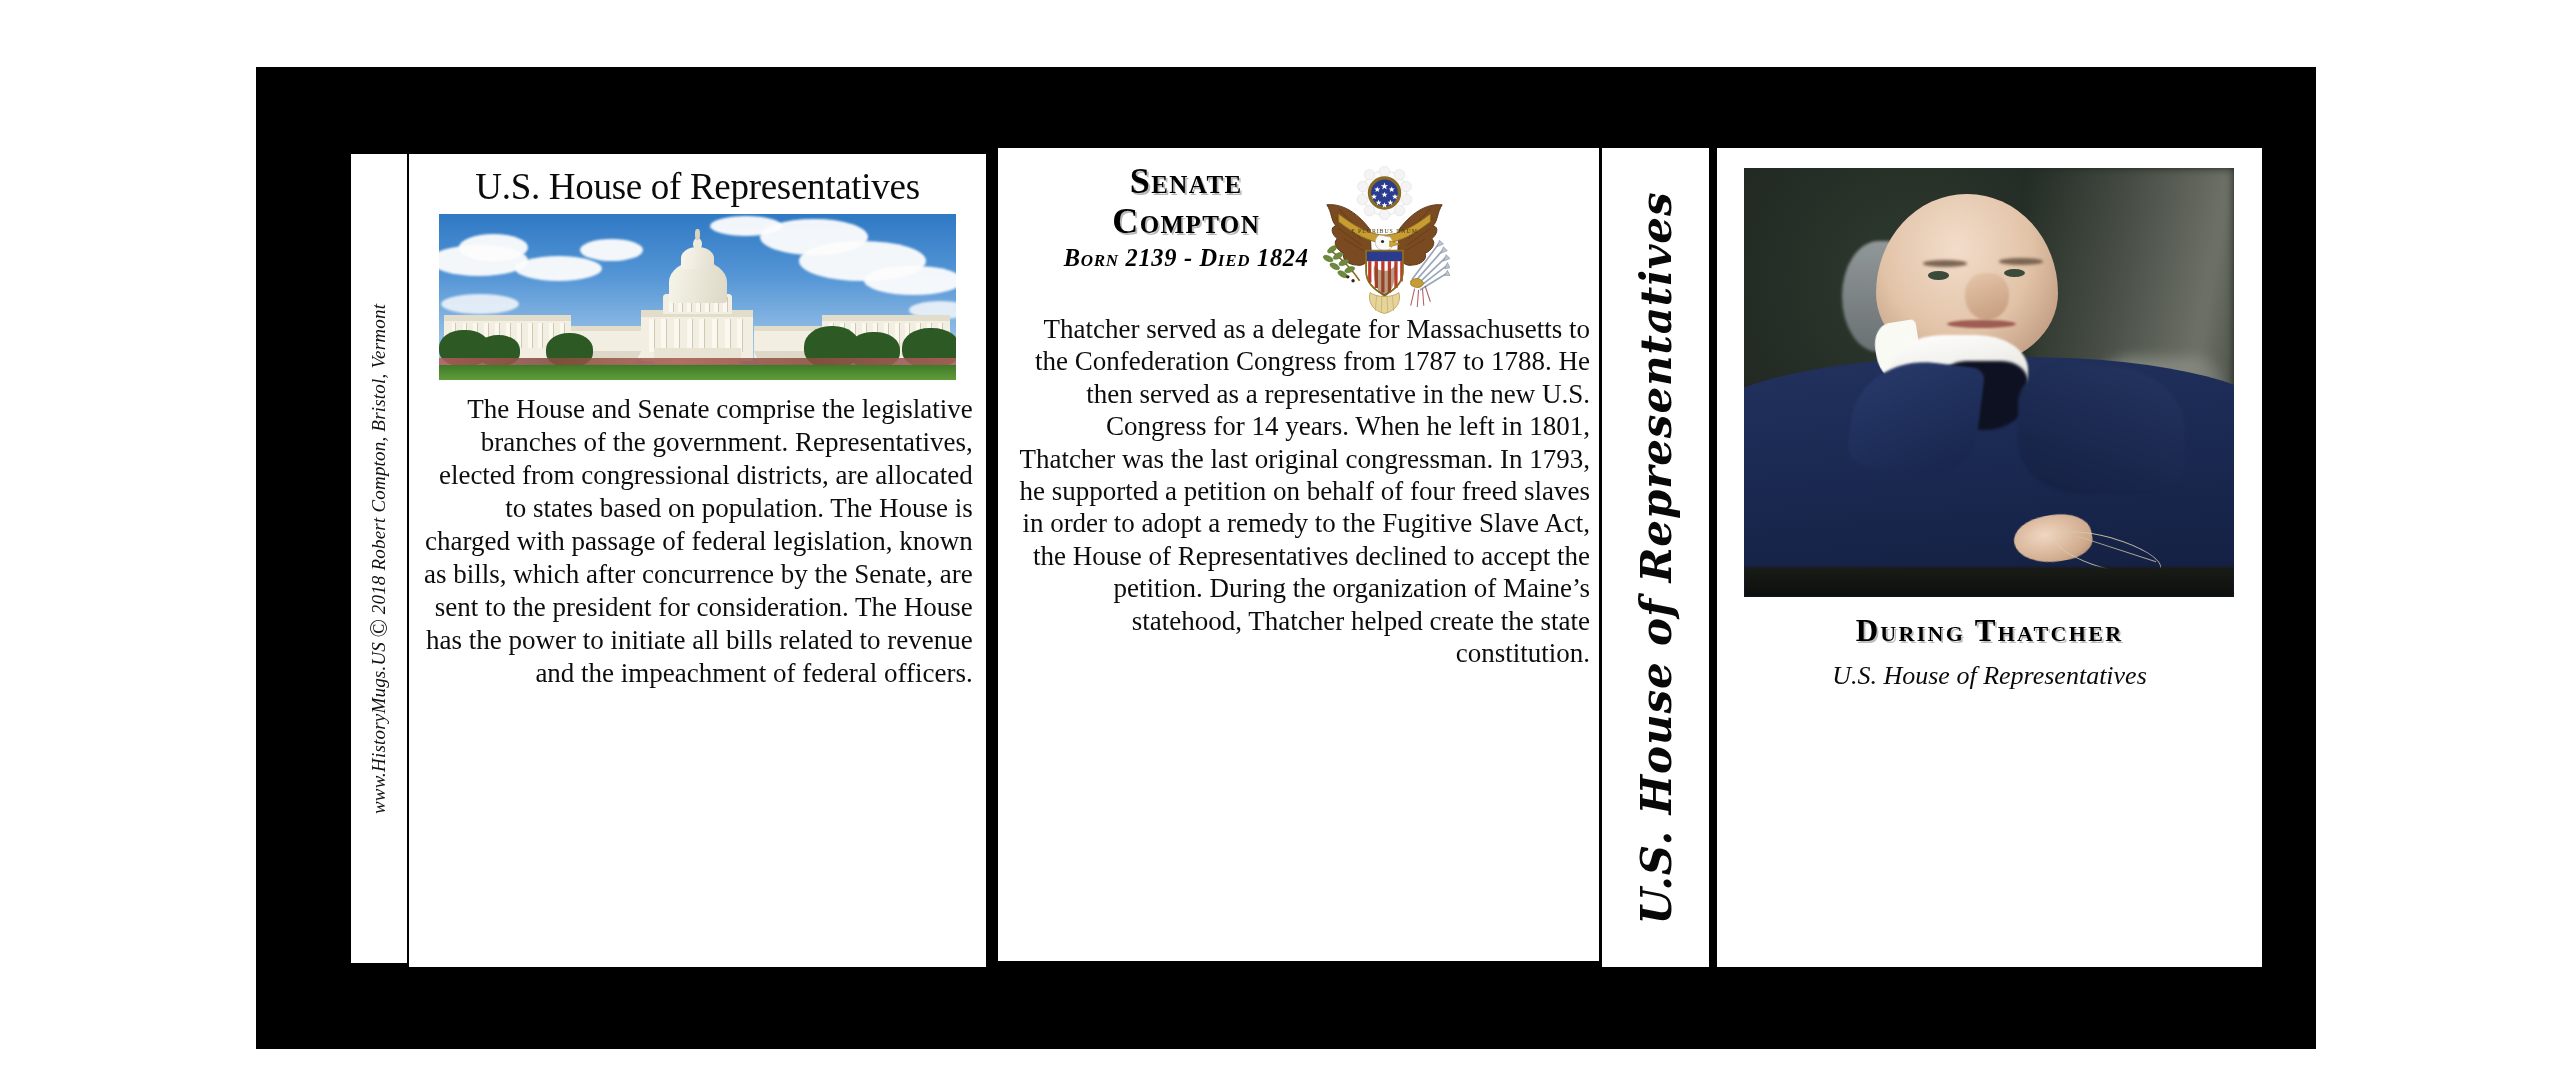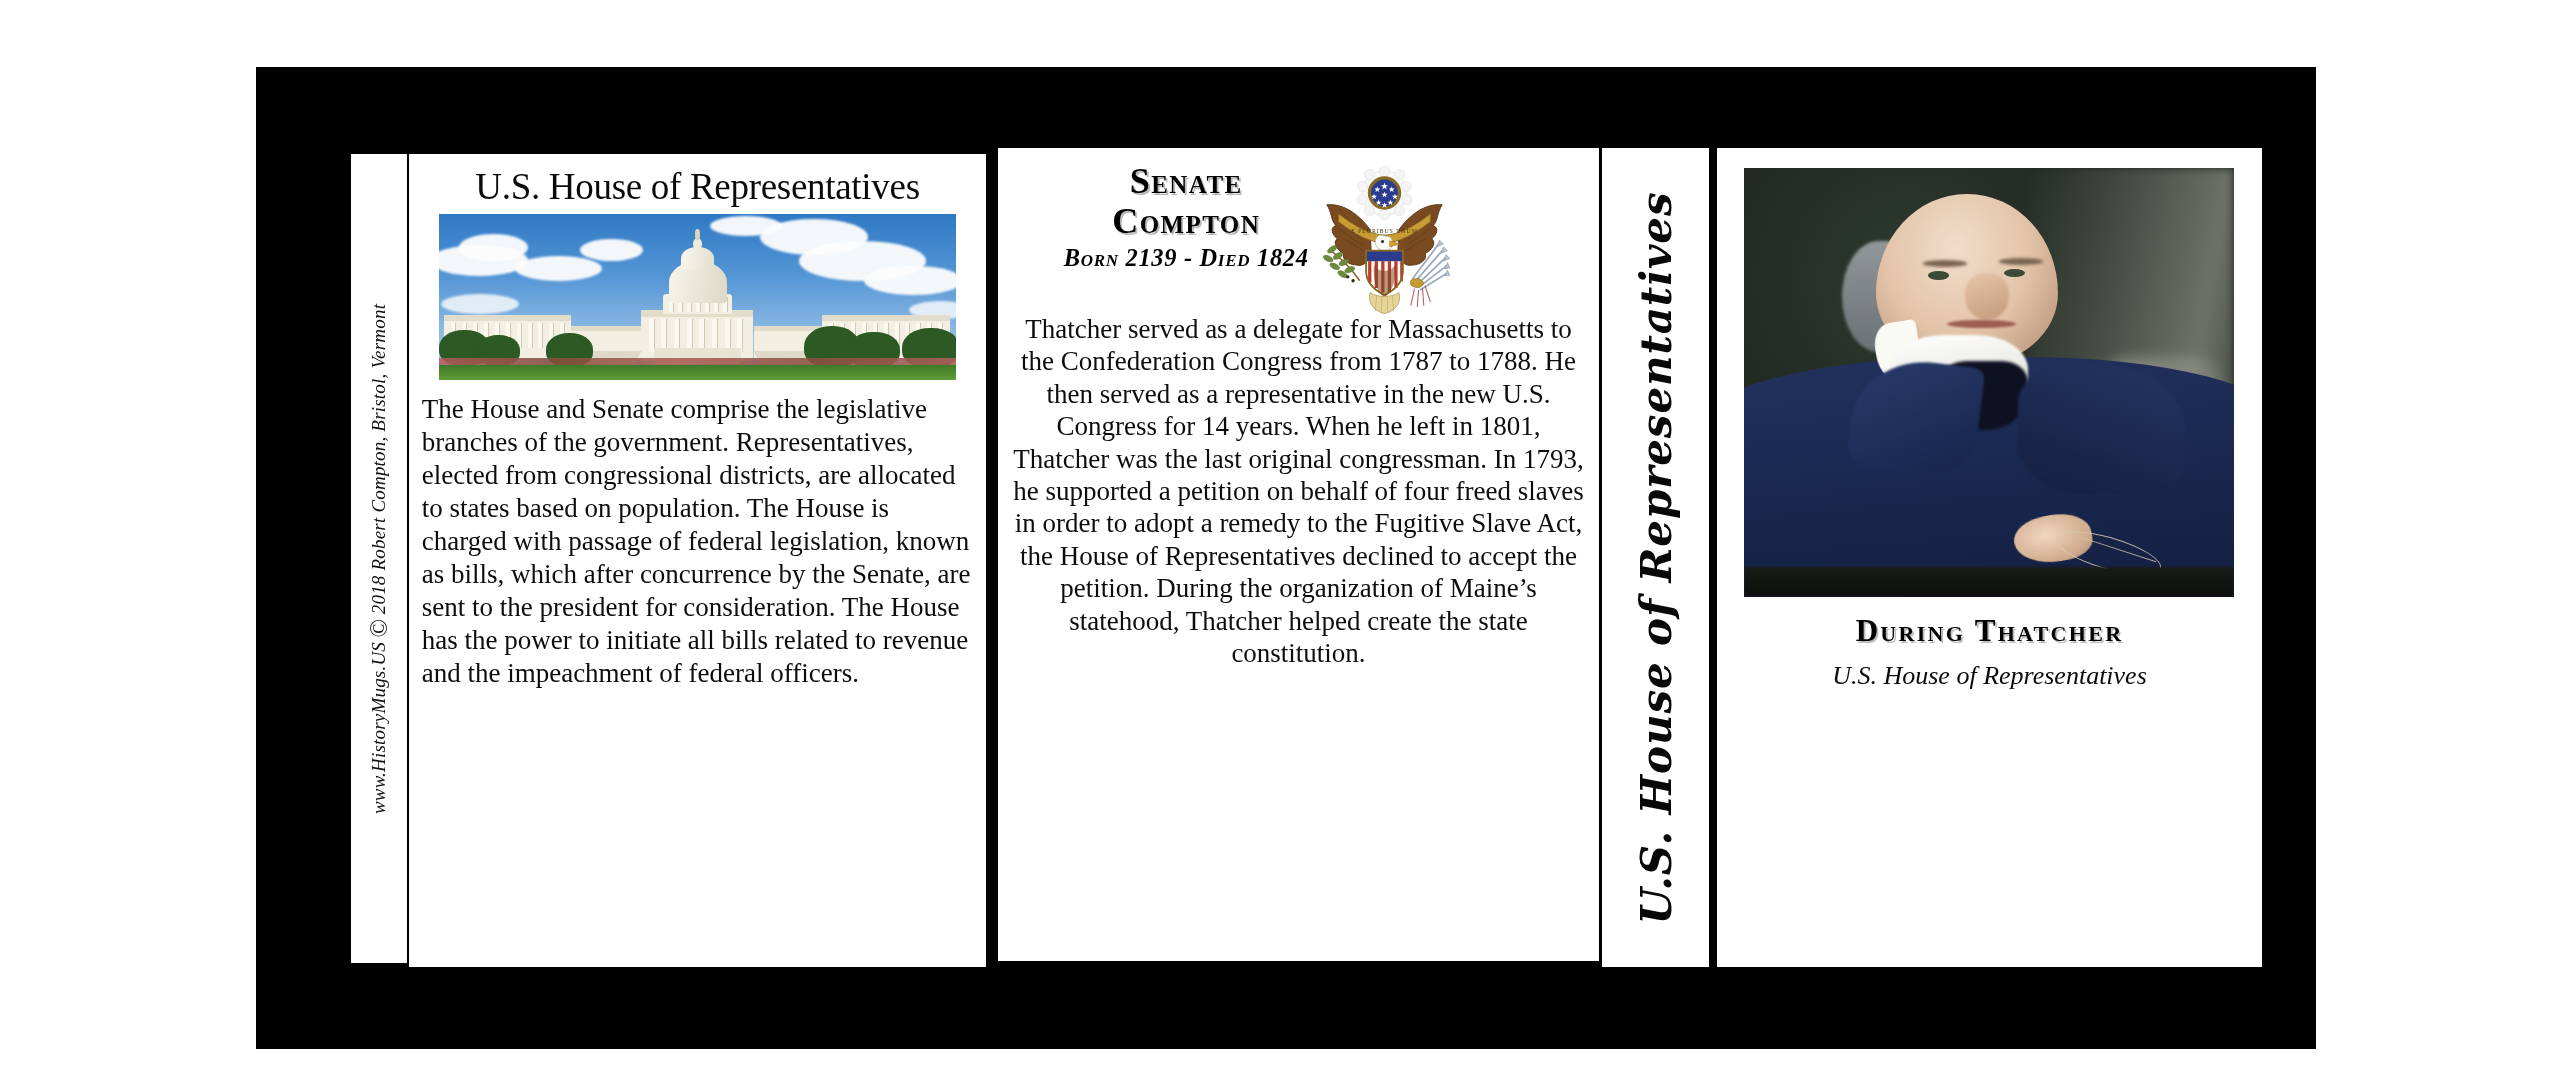--- a/index.html
+++ b/index.html
@@ -25,21 +25,21 @@
             font-family:"Liberation Serif","DejaVu Serif",serif;}
   .copytext .site{font-style:italic;}
   .copytext .csym{font-style:normal;font-size:24.4px;vertical-align:-1.8px;padding:0 4.5px;}
 
   
   .housecard{left:409px;top:154px;width:577px;height:813px;}
   .house-title{position:absolute;left:0;top:11px;width:100%;text-align:center;
                font-size:37px;color:#0b0b0b;letter-spacing:-0.3px;}
   .capitol{position:absolute;left:30px;top:60px;width:517px;height:166px;overflow:hidden;}
   .house-body{position:absolute;left:12.7px;top:239px;width:551px;
-              text-align:left;font-size:27px;line-height:1.22;color:#0d0d0d;}
+              text-align:right;font-size:27px;line-height:1.22;color:#0d0d0d;}
 
   
   .sky{position:absolute;inset:0;
        background:linear-gradient(#2f79c4 0%,#5596d6 38%,#8fbbe4 72%,#bcd6ee 100%);}
   .cloud{position:absolute;background:#fdfdfd;border-radius:50%;filter:blur(1px);opacity:.95;}
   .lawn{position:absolute;left:0;bottom:0;width:100%;height:15.4px;
         background:linear-gradient(#3f7a29,#5f9c38);}
   .flowers{position:absolute;left:0;bottom:13.6px;width:100%;height:8.1px;
            background:linear-gradient(90deg,#b45a5a,#8a4f3c 22%,#a85a50 46%,#8b4d3e 70%,#b2605c);
            opacity:.85;}
@@ -54,21 +54,21 @@
   .bio-name{position:absolute;left:7.2px;top:12.7px;width:362px;text-align:center;
             font-size:36px;line-height:1.12;color:#000;
             font-variant:small-caps;font-weight:bold;letter-spacing:1.4px;
             font-family:"Liberation Serif","DejaVu Serif",serif;
             text-shadow:1.8px 1.8px 0 #b9b9b9;}
   .bio-dates{position:absolute;left:7.2px;top:96px;width:362px;text-align:center;
              font-size:24.4px;font-style:italic;font-variant:small-caps;
              font-weight:bold;letter-spacing:0.7px;color:#000;}
   .seal{position:absolute;left:321px;top:18px;width:131px;height:149px;}
   .bio-body{position:absolute;left:9px;top:165px;width:583px;
-            text-align:center;font-size:27px;line-height:1.2;color:#0d0d0d;}
+            text-align:right;font-size:27px;line-height:1.2;color:#0d0d0d;}
 
   
   .seal svg{display:block;width:100%;height:100%;}
 
   
   .scriptcard{left:1602px;top:148px;width:107px;height:819px;}
   .scripttext{position:absolute;left:50%;top:50%;
               transform:translate(-50%,-50%) rotate(-90deg);
               transform-origin:center center;white-space:nowrap;
               font-size:42px;color:#080808;

